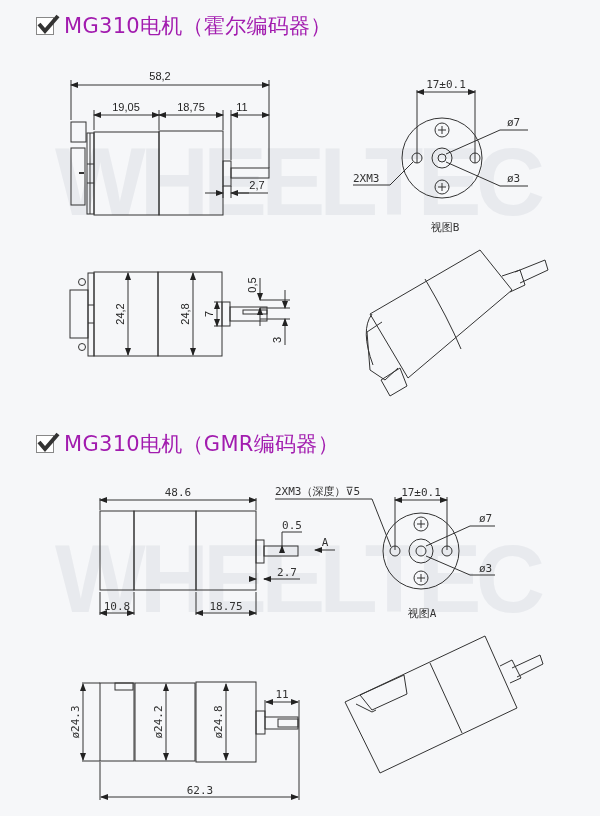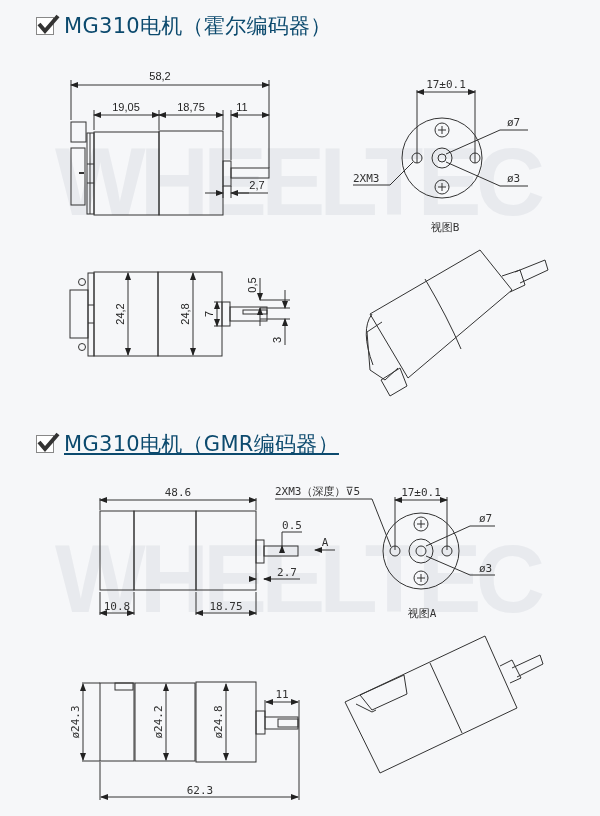--- a/index.html
+++ b/index.html
@@ -5,21 +5,21 @@
   html, body { margin: 0; padding: 0; }
   body {
     width: 600px; height: 816px; overflow: hidden;
     background: #f6f7f9;
     font-family: "DejaVu Sans", sans-serif;
     position: relative;
   }
   .section-title {
     position: absolute; left: 36px;
     display: flex; align-items: center;
-    font-size: 21px; color: #0c4a6e;
+    font-size: 21px; color: #a21caf;
   }
   .section-title .chk {
     width: 18px; height: 18px; border: 1.5px solid #888;
     position: relative; margin-right: 10px; box-sizing: border-box;
     background: #fff;
   }
   .section-title .chk svg { position: absolute; left: -1px; top: -5px; }
   .section-title span.t { letter-spacing: 0.3px; }
   svg.draw { position: absolute; left: 0; top: 0; }
   .dim { font-family: "Liberation Sans", sans-serif; font-size: 11px; fill: #222; }
@@ -31,21 +31,21 @@
 
 <div class="section-title" style="top:12px;">
   <div class="chk">
     <svg width="24" height="22" viewBox="0 0 24 22">
         <path d="M3 11 L9 18 L22 3" stroke="#333" stroke-width="4" fill="none" stroke-linejoin="miter"></path>
       </svg>
   </div>
   <span class="t">MG310电机（霍尔编码器）</span>
 </div>
 
-<div class="section-title" style="top:430px;text-decoration:underline;">
+<div class="section-title" style="top:430px;">
   <div class="chk">
     <svg width="24" height="22" viewBox="0 0 24 22">
         <path d="M3 11 L9 18 L22 3" stroke="#333" stroke-width="4" fill="none"></path>
       </svg>
   </div>
   <span class="t">MG310电机（GMR编码器）</span>
 </div>
 
 <svg class="draw" width="600" height="816" viewBox="0 0 600 816">
   <defs>

